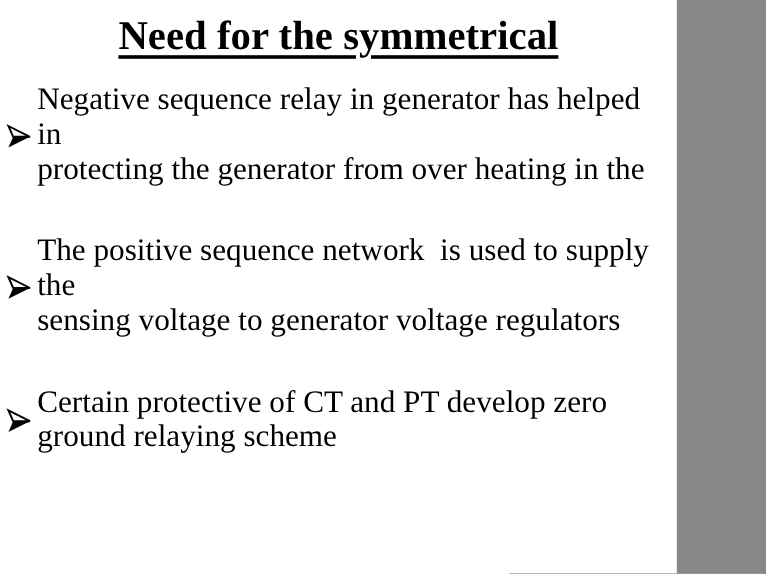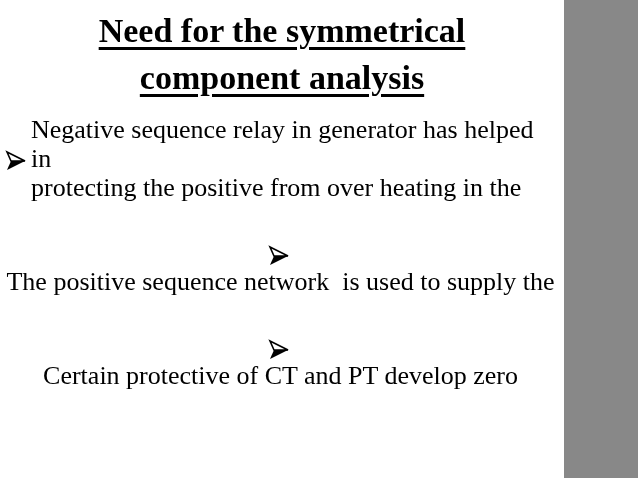--- a/index.html
+++ b/index.html
@@ -37,21 +37,20 @@
     padding-right: 8px;
   }
   .bullet {
     display: flex;
     align-items: center;
     font-size: 26px;
     line-height: 29px;
   }
   .bullet + .bullet {
     margin-top: 39px;
-    flex-direction: column;
   }
   .marker {
     flex: none;
     width: 26px;
     padding-top: 4px;
   }
   .marker svg {
     display: block;
   }
   .bullet-text {
@@ -62,56 +61,57 @@
     white-space: pre-wrap;
   }
 </style>
 </head>
 <body>
 
 <div class="slide">
 
   <div class="title">
     <span class="title-line"><span>Need for the symmetrical</span></span>
-    <span class="title-line"><span>component analysis</span></span>
   </div>
 
   <div class="content">
 
     <div class="bullet">
       <span class="marker">
         <svg width="22" height="22" viewBox="0 0 22 22">
           <polygon points="2,2 20,11 6,11" fill="#ffffff" stroke="#000000" stroke-width="1.6" stroke-linejoin="miter"></polygon>
           <polygon points="6,11 20,11 2,20" fill="#000000"></polygon>
         </svg>
       </span>
       <span class="bullet-text">
         <span class="bullet-line">Negative sequence relay in generator has helped in</span>
-        <span class="bullet-line">protecting the positive from over heating in the</span>
+        <span class="bullet-line">protecting the generator from over heating in the</span>
       </span>
     </div>
 
     <div class="bullet">
       <span class="marker">
         <svg width="22" height="22" viewBox="0 0 22 22">
           <polygon points="2,2 20,11 6,11" fill="#ffffff" stroke="#000000" stroke-width="1.6" stroke-linejoin="miter"></polygon>
           <polygon points="6,11 20,11 2,20" fill="#000000"></polygon>
         </svg>
       </span>
       <span class="bullet-text">
         <span class="bullet-line">The positive sequence network  is used to supply the</span>
+        <span class="bullet-line">sensing voltage to generator voltage regulators</span>
       </span>
     </div>
 
     <div class="bullet">
       <span class="marker">
         <svg width="22" height="22" viewBox="0 0 22 22">
           <polygon points="2,2 20,11 6,11" fill="#ffffff" stroke="#000000" stroke-width="1.6" stroke-linejoin="miter"></polygon>
           <polygon points="6,11 20,11 2,20" fill="#000000"></polygon>
         </svg>
       </span>
       <span class="bullet-text">
         <span class="bullet-line">Certain protective of CT and PT develop zero</span>
+        <span class="bullet-line">ground relaying scheme</span>
       </span>
     </div>
 
   </div>
 </div>
 
 </body></html>

